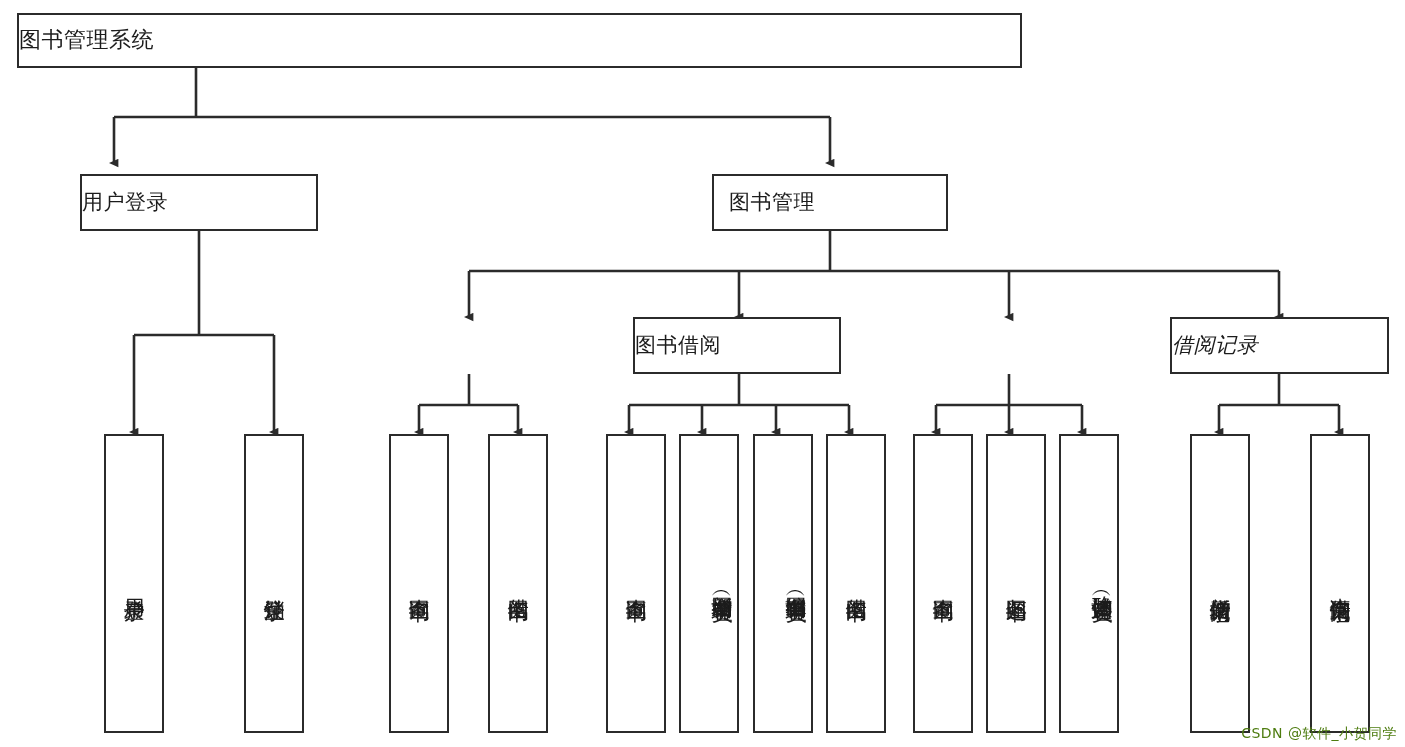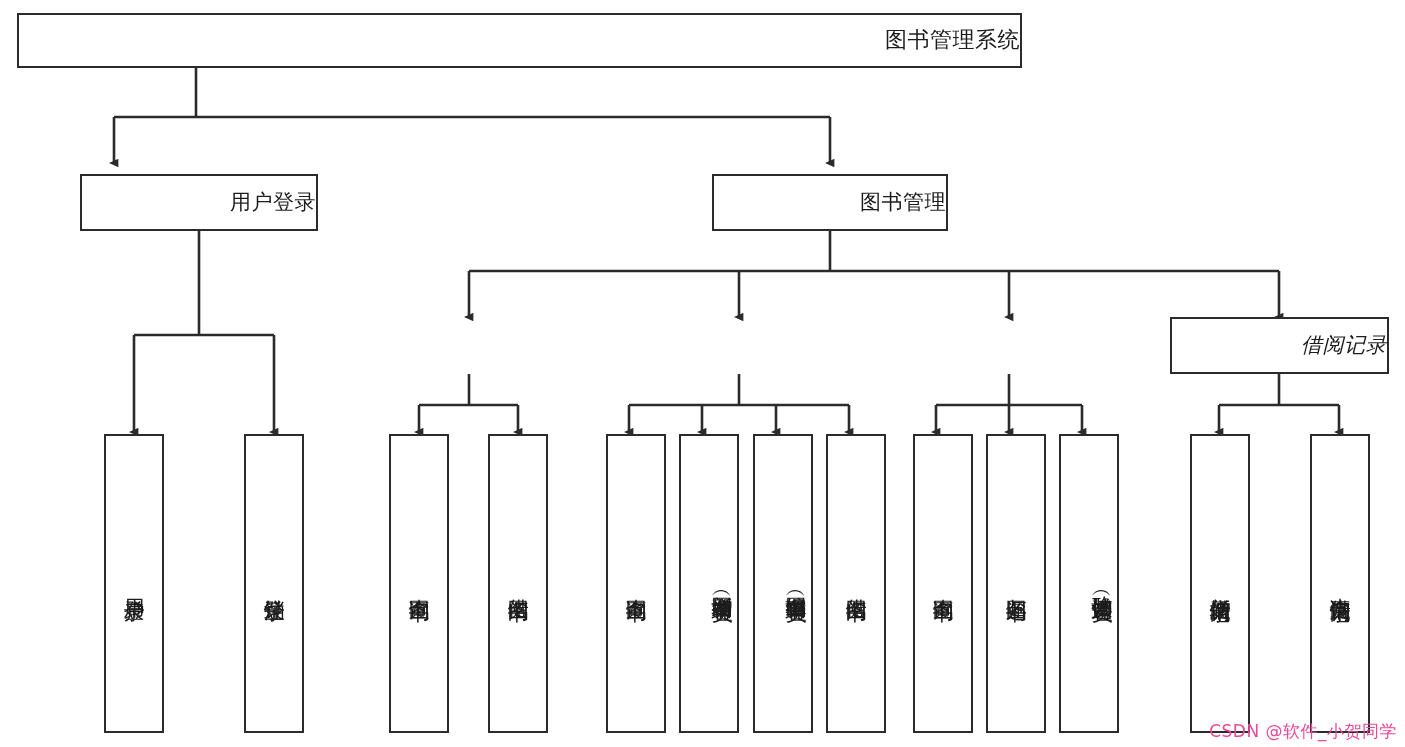--- a/index.html
+++ b/index.html
@@ -25,21 +25,21 @@
     height: 747px;
     pointer-events: none;
   }
   .node {
     position: absolute;
     box-sizing: border-box;
     background: #ffffff;
     border: 2px solid #2b2b2b;
     display: flex;
     align-items: center;
-    justify-content: flex-end;
+    justify-content: flex-start;
     color: #1c1c1c;
   }
   
   .node.h {
     font-size: 21px;
     letter-spacing: 0.5px;
     line-height: 1.2;
   }
   .node.root {
     font-size: 22px;
@@ -59,22 +59,22 @@
     align-items: flex-start;
   }
   .node-label {
     display: block;
     white-space: pre-wrap;
   }
   #watermark {
     position: absolute;
     right: 8px;
     bottom: 4px;
-    font-size: 17px;
-    color: #ec4899;
+    font-size: 14px;
+    color: #4d7c0f;
     letter-spacing: 0.5px;
     white-space: nowrap;
   }
 </style>
 </head>
 <body>
 
 <div id="canvas">
 
   <svg class="edges" viewBox="0 0 1405 747">
@@ -127,24 +127,27 @@
     </g>
   </svg>
 
   <div class="node h root" style="left:17px; top:13px; width:1005px; height:55px;">
     <span class="node-label">图书管理系统</span>
   </div>
 
   <div class="node h" style="left:80px; top:174px; width:238px; height:57px;">
     <span class="node-label">用户登录</span>
   </div>
-  <div class="node h" style="left:712px; top:174px; width:236px; height:57px;">
+  <div class="node h" style="left:712px; top:174px; width:236px; height:57px;padding-left:15px;">
     <span class="node-label">图书管理</span>
   </div>
 
+  <div class="node h" style="left:633px; top:317px; width:208px; height:57px;">
+    <span class="node-label">图书借阅</span>
+  </div>
   <div class="node h" style="left:1170px; top:317px; width:219px; height:57px;font-style:italic;">
     <span class="node-label">借阅记录</span>
   </div>
 
   <div class="node v" style="left:104px; top:434px; width:60px; height:299px;">
     <span class="node-label">用户登录</span>
   </div>
   <div class="node v" style="left:244px; top:434px; width:60px; height:299px;">
     <span class="node-label">注销登录</span>
   </div>

